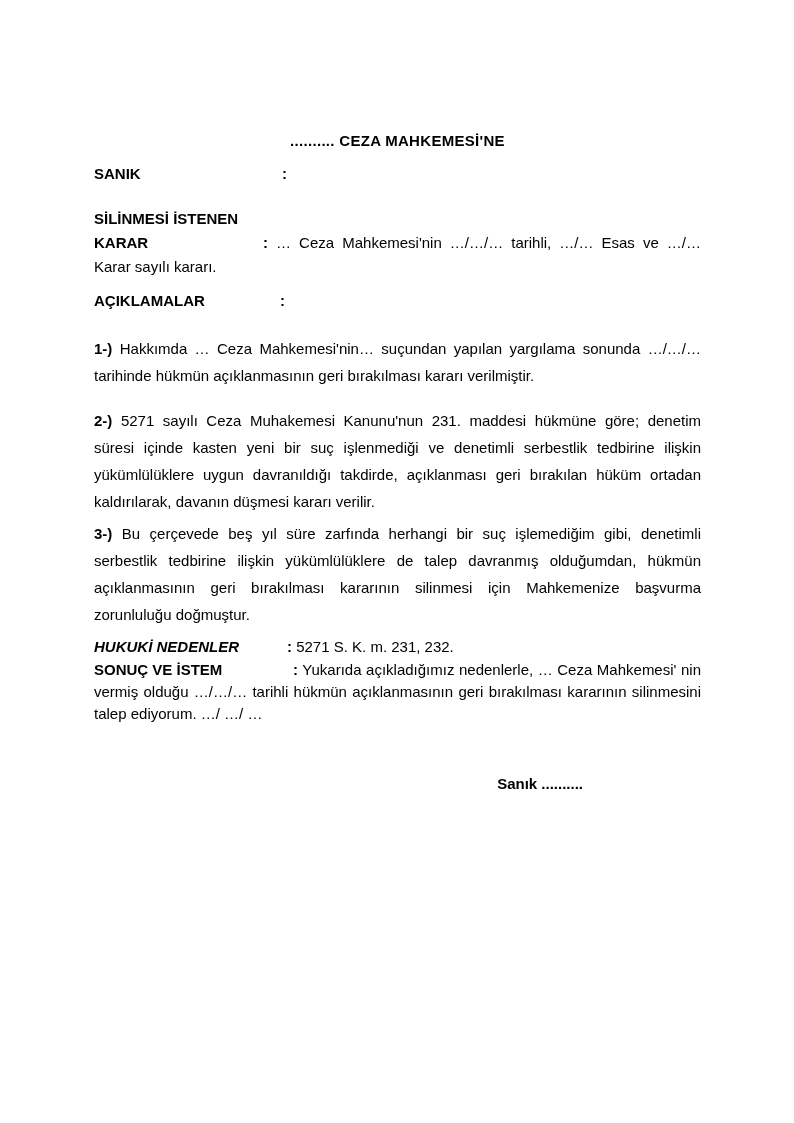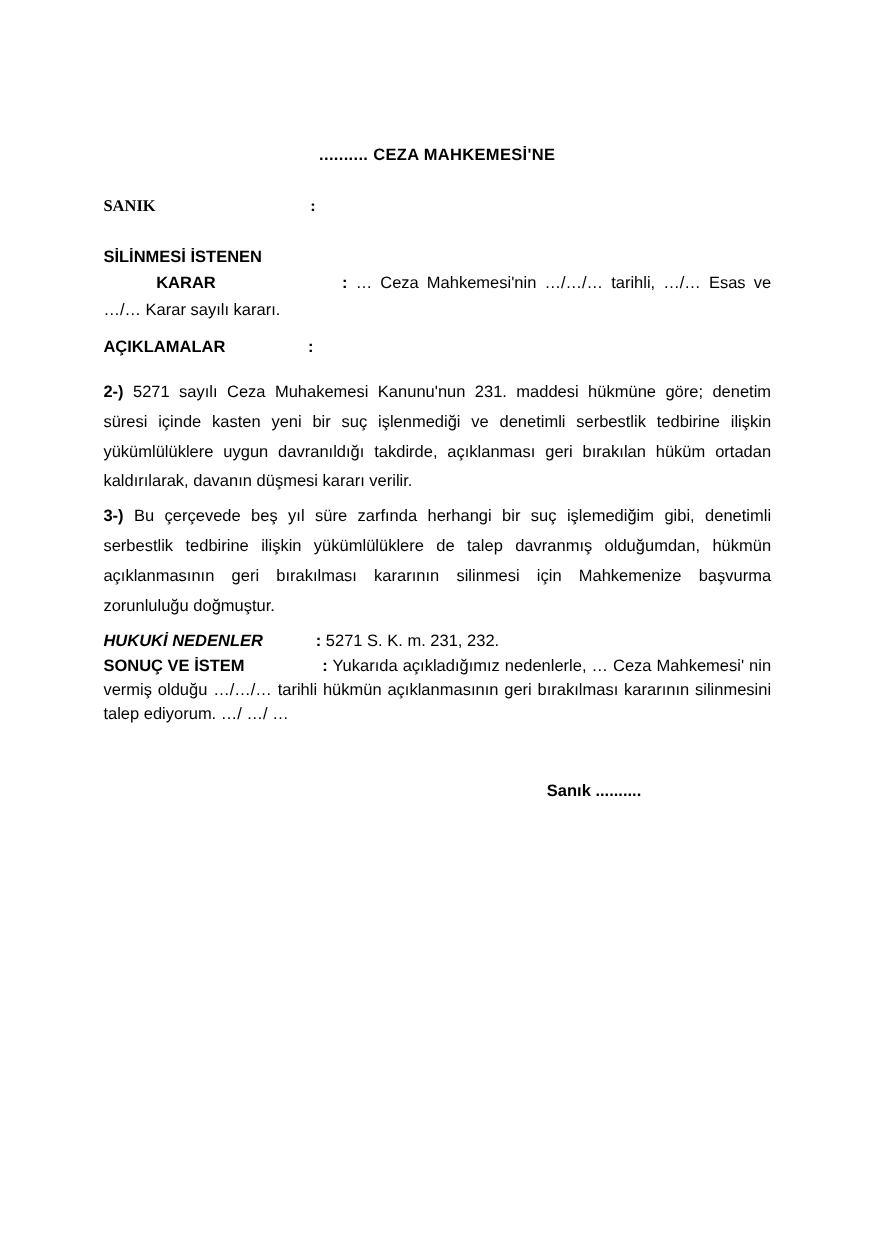--- a/index.html
+++ b/index.html
@@ -31,32 +31,32 @@
     letter-spacing: 0.3px;
   }
   .row { line-height: 19px; }
   .lbl {
     display: inline-block;
     font-weight: bold;
     vertical-align: top;
   }
   .b { font-weight: bold; }
   .w188 { width: 188px; }
-  .w169 { width: 169px; margin-left: 48px; }
+  .w169 { width: 169px; }
   .w173 { width: 173px; }
   .w186 { width: 186px; }
   .w193 { width: 193px; font-style: italic; }
   .w199 { width: 199px; }
   p { margin: 0; }
   .heading {
     font-weight: bold;
     line-height: 19px;
     margin-top: 26px;
   }
-  .row-sanik { margin-top: 29px; font-family: Liberation Serif, serif; }
+  .row-sanik { margin-top: 14px; }
   .para-karar {
     margin-top: 3px;
     line-height: 24px;
     text-align: justify;
   }
   .para-konu {
     margin-top: 0;
     line-height: 21px;
     text-align: justify;
   }
@@ -102,20 +102,24 @@
     <p class="para-karar">
       <span class="lbl w169">KARAR</span><span class="b">:</span>
       <span>… Ceza Mahkemesi'nin …/…/… tarihli, …/… Esas ve …/… Karar sayılı kararı.</span>
     </p>
 
 
     <div class="row row-aciklamalar">
       <span class="lbl w186">AÇIKLAMALAR</span><span class="b">:</span>
     </div>
 
+    <p class="body-para p1">
+      <span class="b">1-)</span>
+      <span>Hakkımda … Ceza Mahkemesi'nin… suçundan yapılan yargılama sonunda …/…/… tarihinde hükmün açıklanmasının geri bırakılması kararı verilmiştir.</span>
+    </p>
 
     <p class="body-para p2">
       <span class="b">2-)</span>
       <span>5271 sayılı Ceza Muhakemesi Kanunu'nun 231. maddesi hükmüne göre; denetim süresi içinde kasten yeni bir suç işlenmediği ve denetimli serbestlik tedbirine ilişkin yükümlülüklere uygun davranıldığı takdirde, açıklanması geri bırakılan hüküm ortadan kaldırılarak, davanın düşmesi kararı verilir.</span>
     </p>
 
     <p class="body-para p3">
       <span class="b">3-)</span>
       <span>Bu çerçevede beş yıl süre zarfında herhangi bir suç işlemediğim gibi, denetimli serbestlik tedbirine ilişkin yükümlülüklere de talep davranmış olduğumdan, hükmün açıklanmasının geri bırakılması kararının silinmesi için Mahkemenize başvurma zorunluluğu doğmuştur.</span>
     </p>

